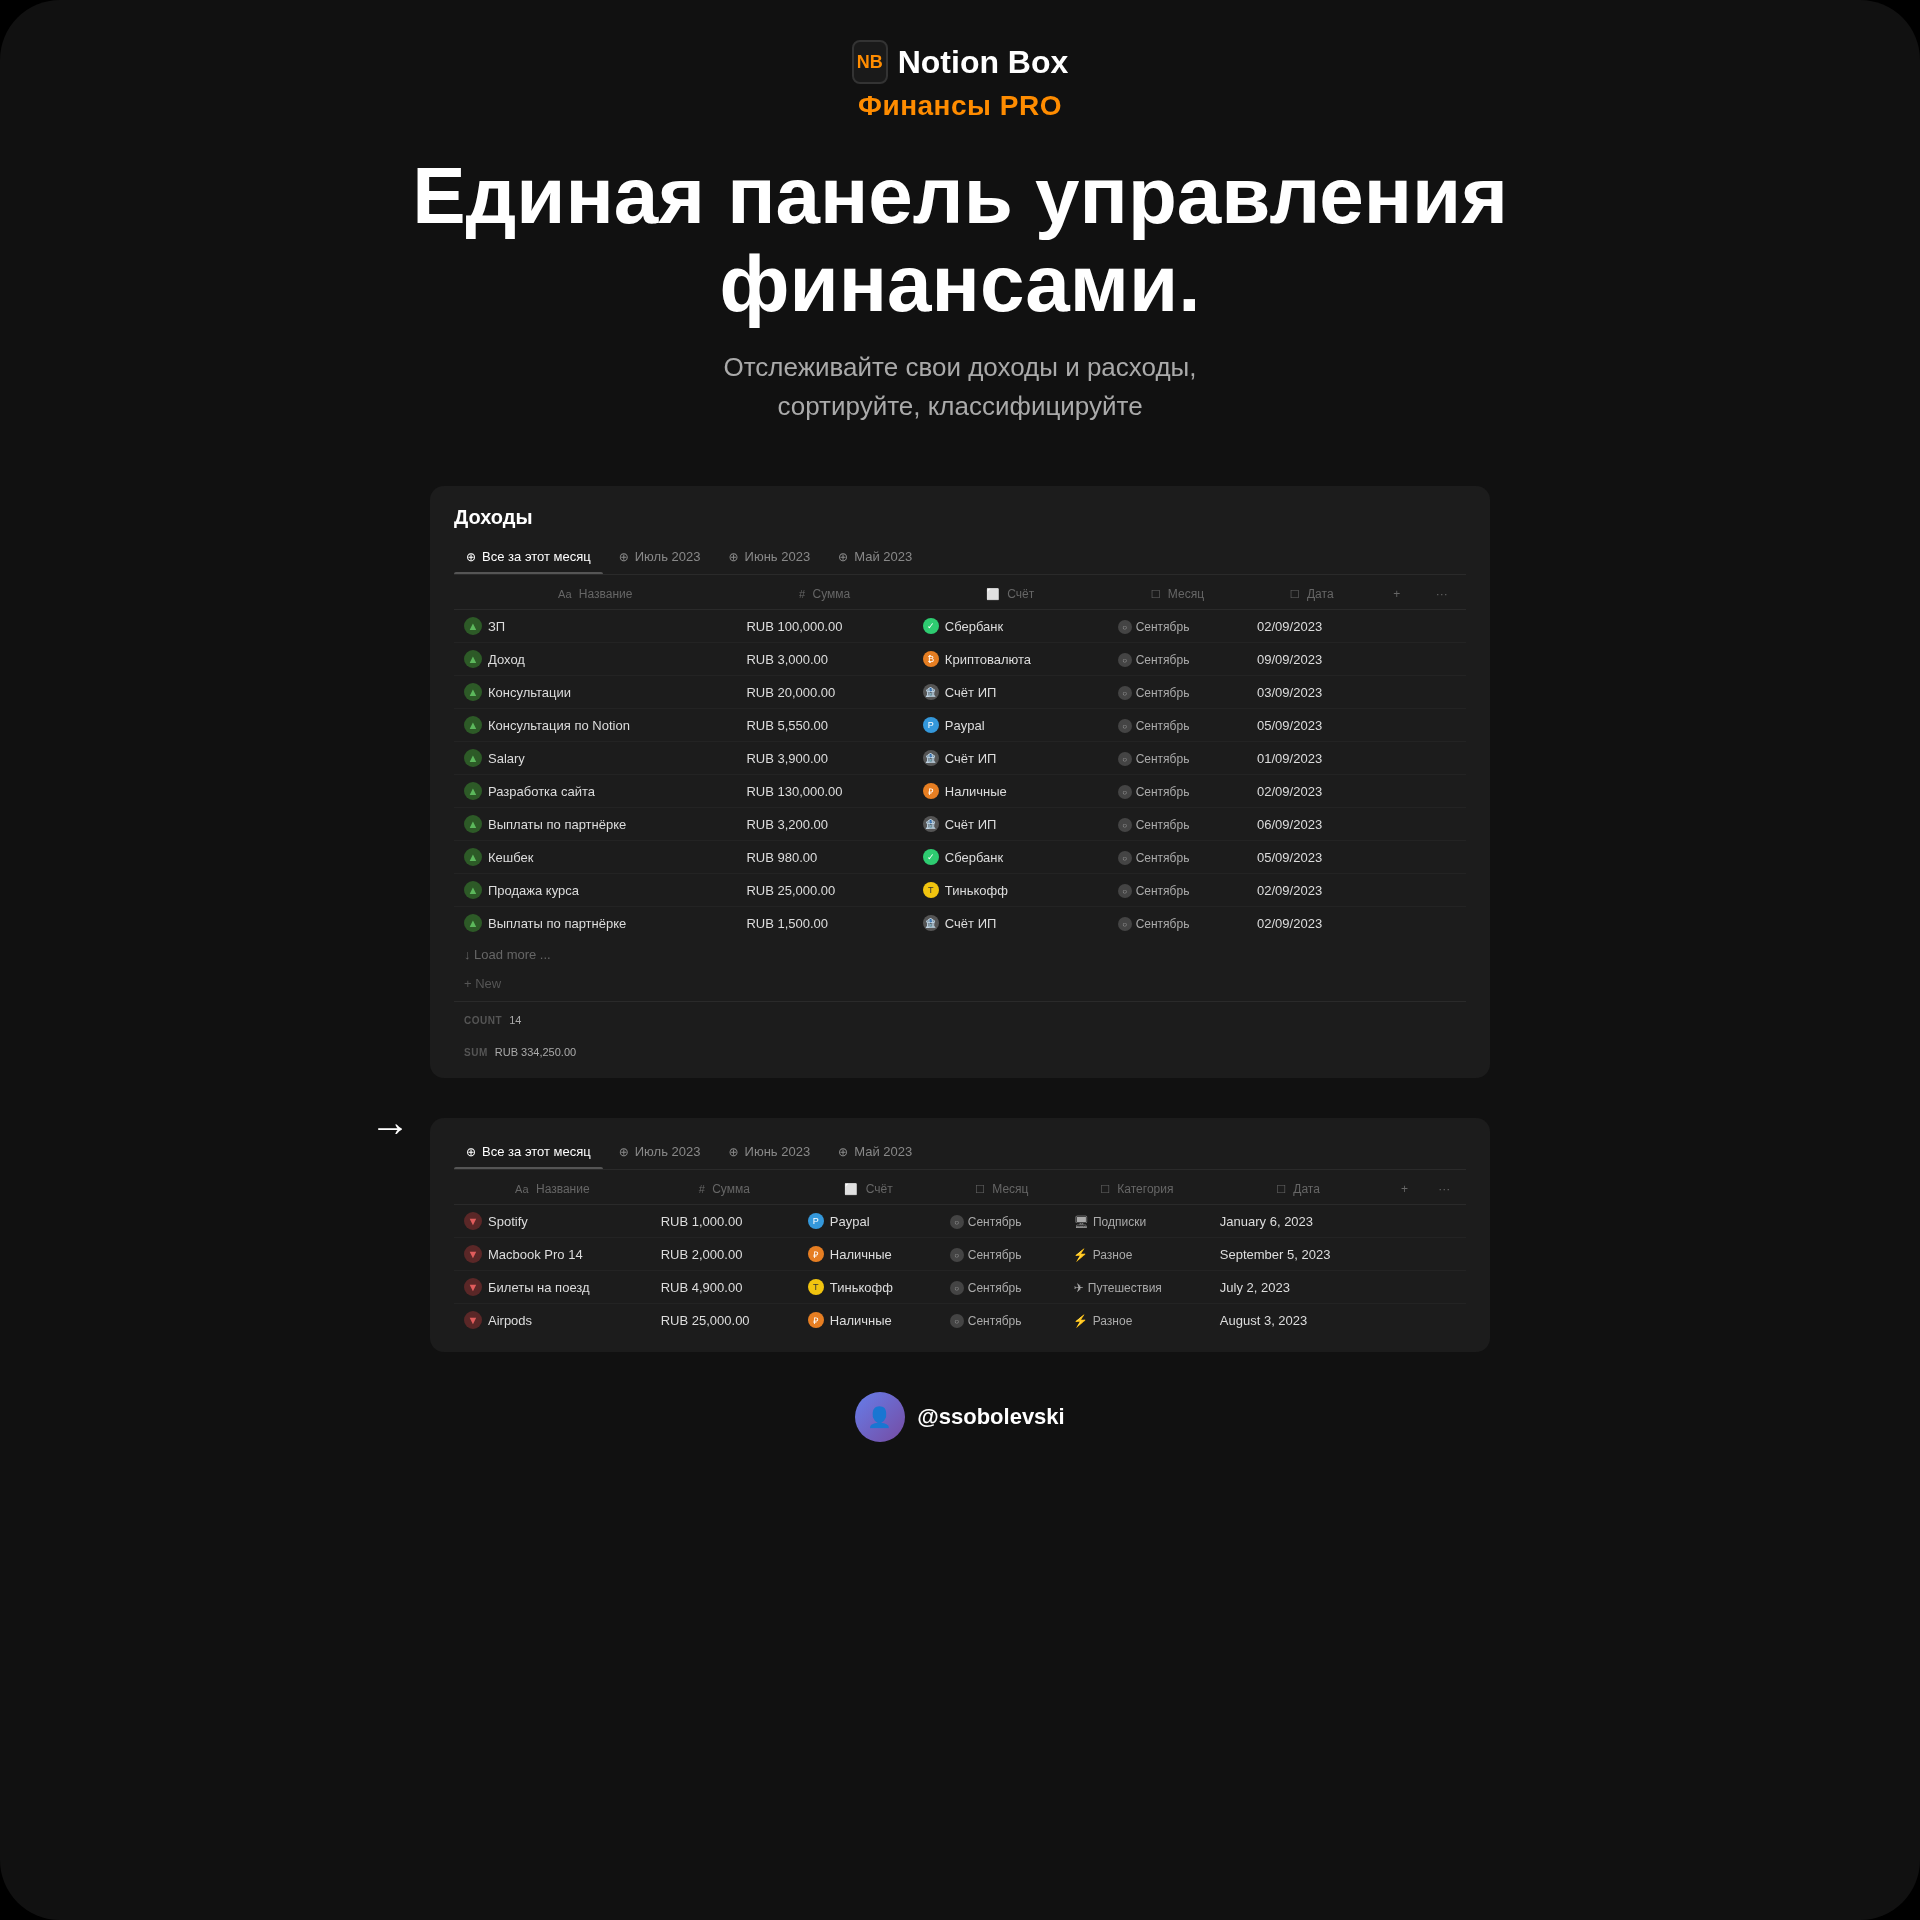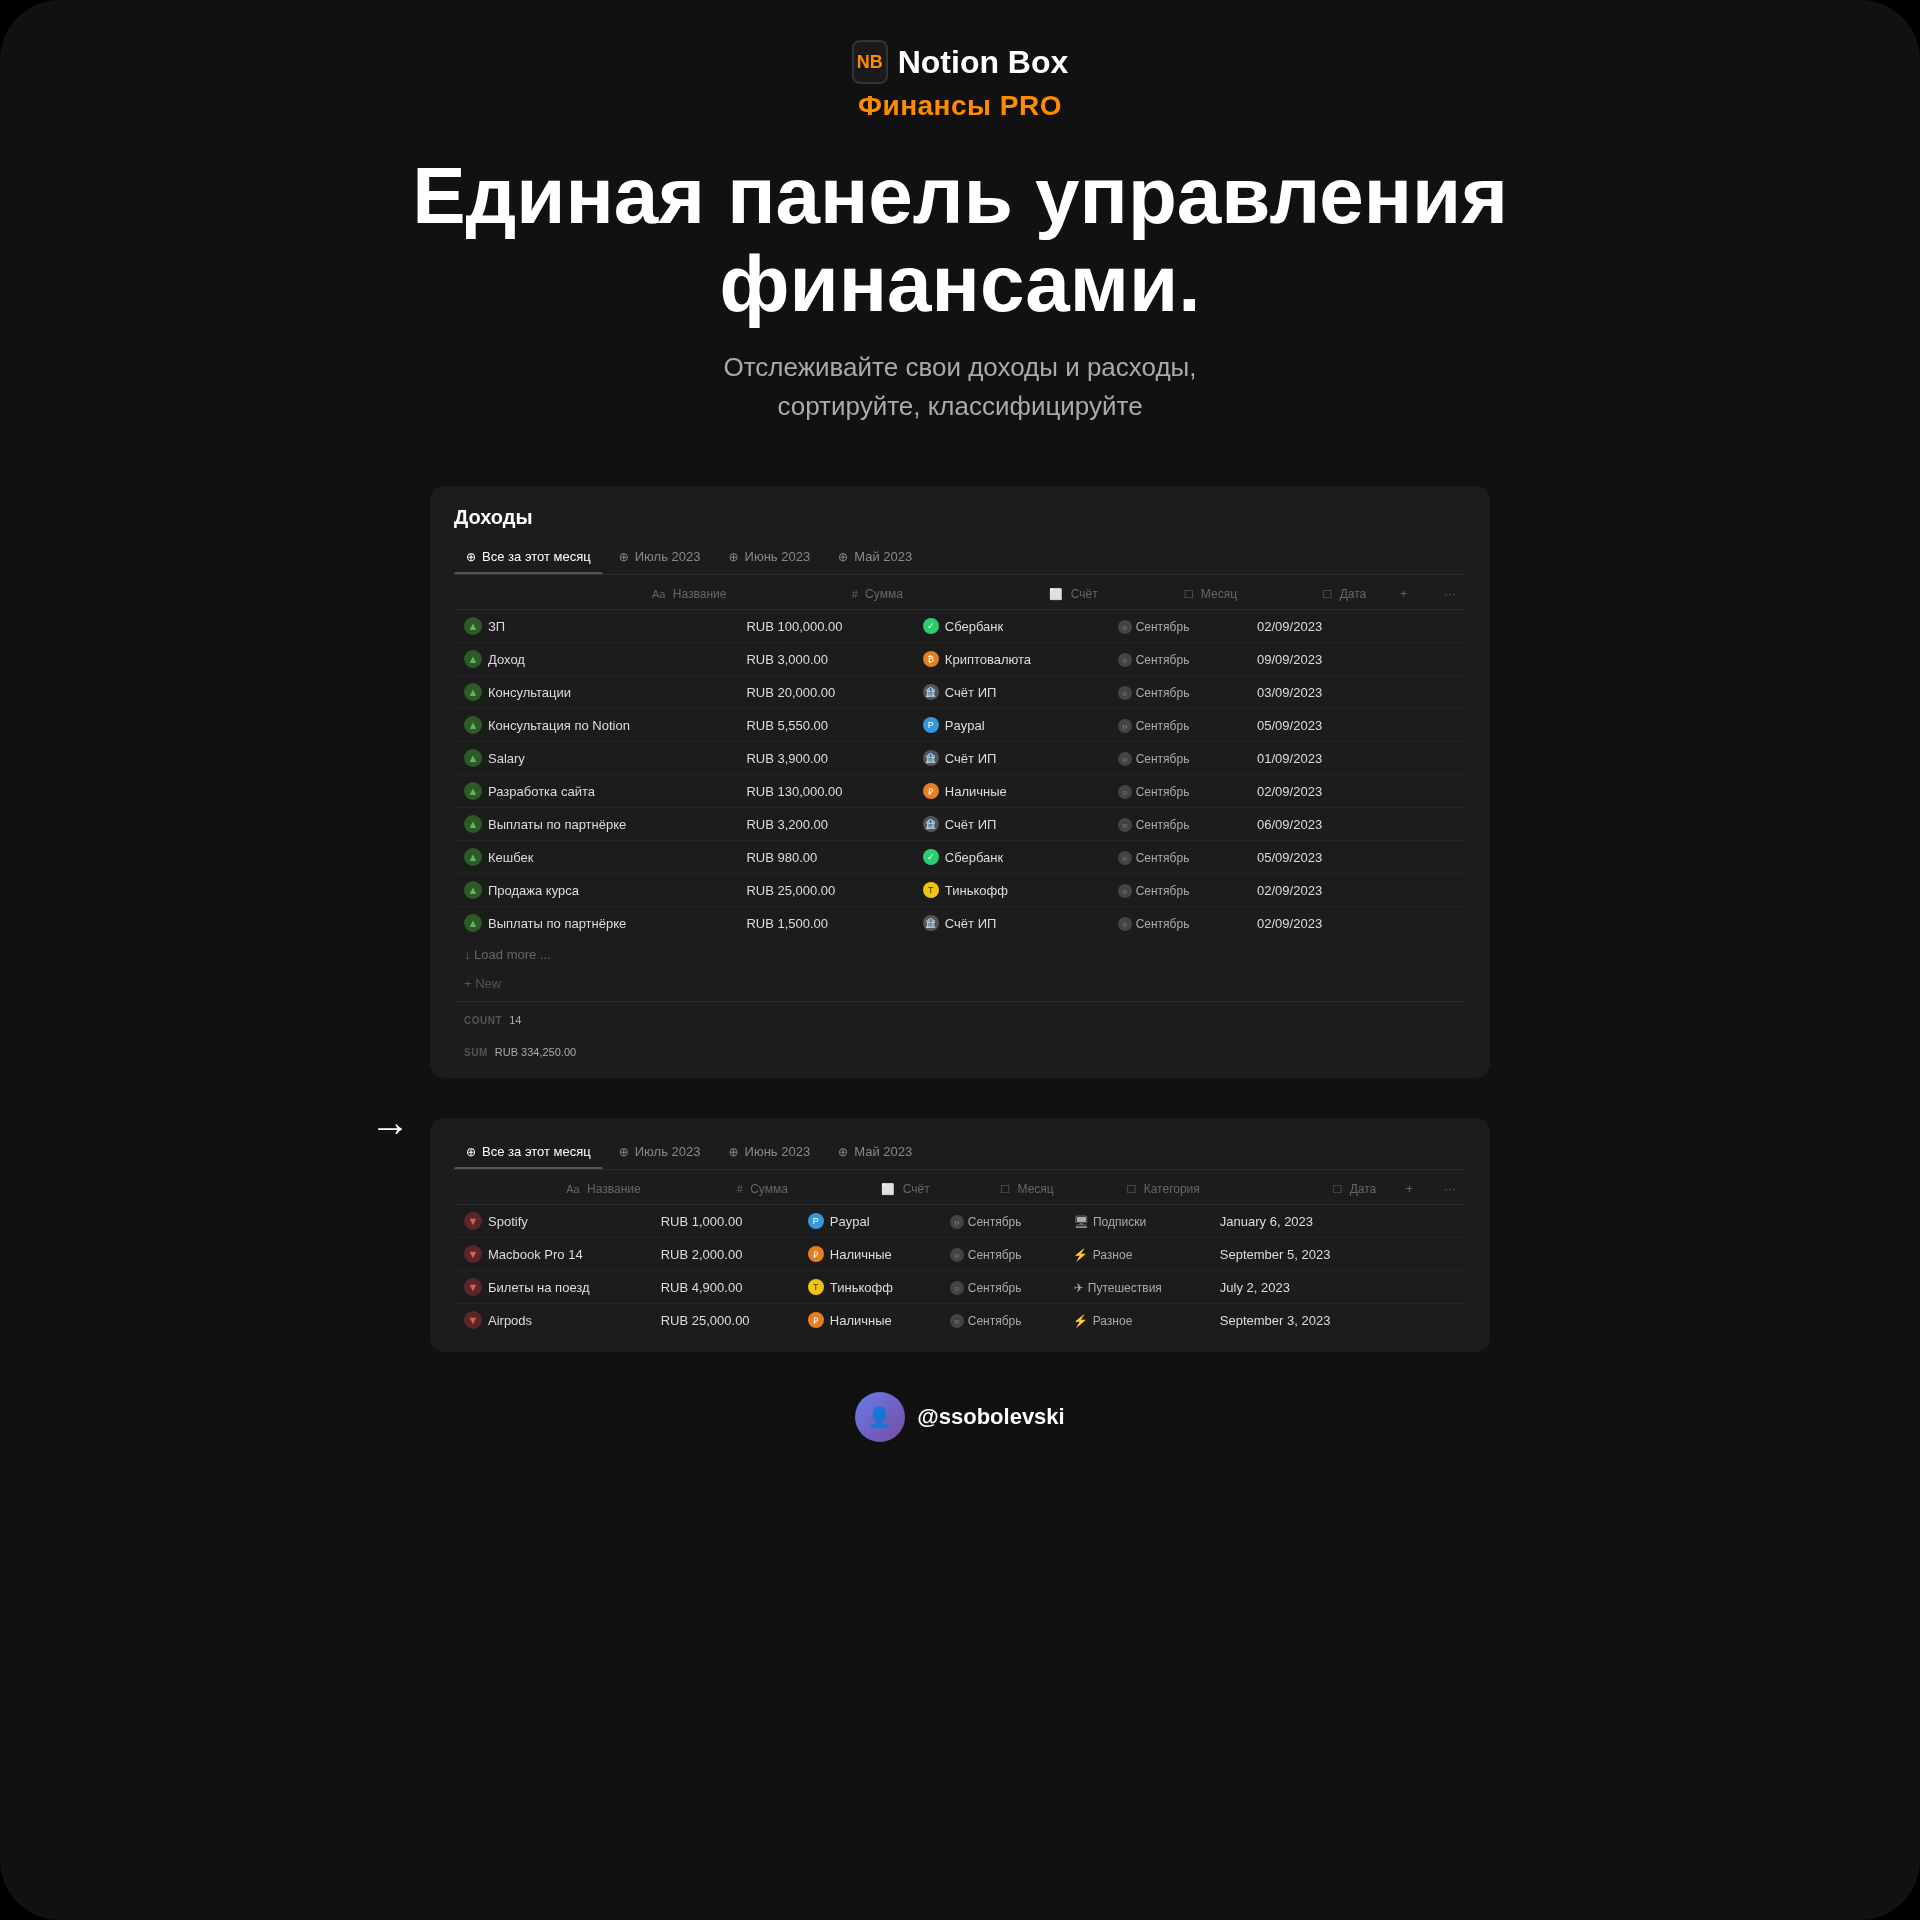--- a/index.html
+++ b/index.html
@@ -146,21 +146,21 @@
     .tab-icon {
       font-size: 12px;
     }
 
     .data-table {
       width: 100%;
       border-collapse: collapse;
     }
 
     .data-table th {
-      text-align: right;
+      text-align: center;
       font-size: 12px;
       font-weight: 500;
       color: #666;
       padding: 8px 10px;
       border-bottom: 1px solid #2a2a2a;
     }
 
     .data-table td {
       padding: 7px 10px;
       font-size: 13px;
@@ -793,21 +793,21 @@
         <span class="month-dot">○</span>
         Сентябрь
       </span>
     </td>
     <td>
       <span class="category-badge">
         <span>⚡</span>
         Разное
       </span>
     </td>
-    <td>September 3, 2023</td>
+    <td>August 3, 2023</td>
     <td></td>
             <td></td>
   </tr>
         </tbody>
     </table>
   </div>
 
 </div>
 
 <div class="bottom-profile">

